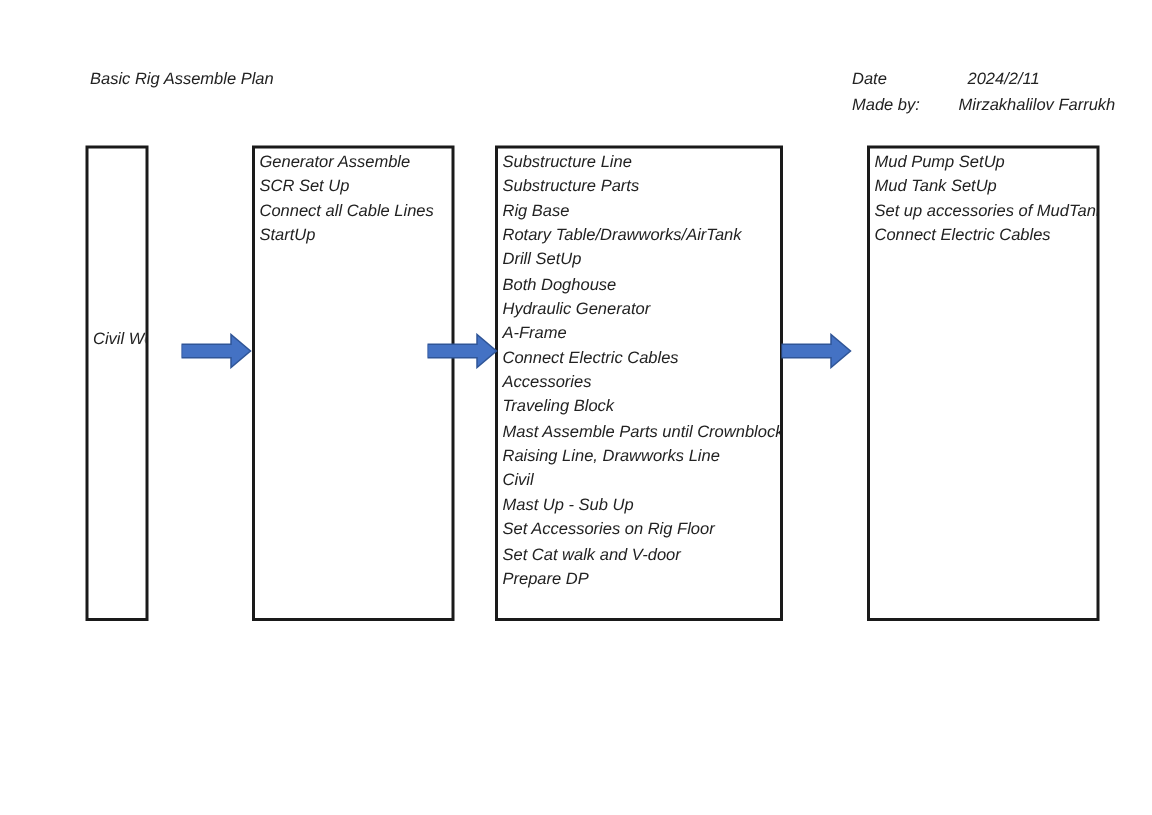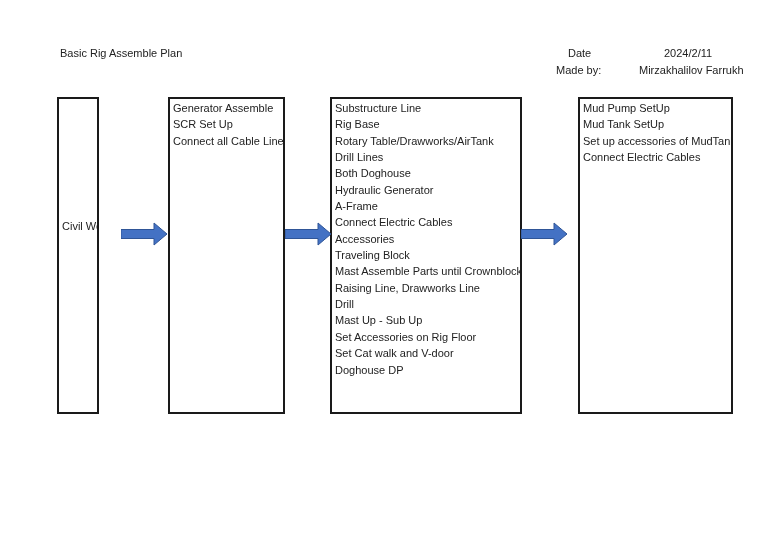--- a/index.html
+++ b/index.html
@@ -10,41 +10,41 @@
     --page-bg:#ffffff;
   }
   *{margin:0;padding:0;box-sizing:border-box;}
   html,body{width:768px;height:543px;}
   body{
     background:var(--page-bg);
     font-family:"Liberation Sans","DejaVu Sans",sans-serif;
     color:var(--text-color);
     overflow:hidden;
   }
-  .page{position:relative;width:768px;height:543px;background:var(--page-bg);}
+  .page{position:relative;width:768px;height:543px;background:var(--page-bg);font-style:italic;}
   .txt{position:absolute;font-size:11px;line-height:15px;white-space:nowrap;color:var(--text-color);}
   .page-title{left:60px;top:46px;}
   .date-label{left:568px;top:46px;}
-  .date-value{left:664px;top:46px;}
-  .madeby-label{left:556px;top:63px;}
+  .date-value{left:645px;top:46px;}
+  .madeby-label{left:568px;top:63px;}
   .madeby-value{left:621px;top:63px;padding-left:18px;}
   .flow-box{
     position:absolute;top:97px;height:317px;
     border:2px solid var(--box-border);
     background:var(--page-bg);
     overflow:hidden;
   }
   .flow-box ul{list-style:none;margin:0;padding:1px 0 0 3px;}
   .flow-box li{
     font-size:11px;line-height:16.35px;white-space:nowrap;
     color:var(--text-color);
   }
   .box-civil{left:57px;width:42px;}
   .box-civil ul{padding-top:119px;}
-  .box-power{left:168px;width:117px;}
+  .box-power{left:168px;width:135px;}
   .box-rig{left:330px;width:192px;}
   .box-mud{left:578px;width:155px;}
   .flow-arrow{position:absolute;top:222px;width:47px;height:24px;}
   .arrow-1{left:121px;}
   .arrow-2{left:285px;}
   .arrow-3{left:521px;}
 </style>
 </head>
 <body>
 
@@ -61,42 +61,44 @@
     <ul>
         <li>Civil Works</li>
       </ul>
   </div>
 
   <div class="flow-box box-power">
     <ul>
         <li>Generator Assemble</li>
         <li>SCR Set Up</li>
         <li>Connect all Cable Lines</li>
+        <li>StartUp</li>
       </ul>
   </div>
 
   <div class="flow-box box-rig">
     <ul>
         <li>Substructure Line</li>
+        <li>Substructure Parts</li>
         <li>Rig Base</li>
         <li>Rotary Table/Drawworks/AirTank</li>
-        <li>Drill Lines</li>
+        <li>Drill SetUp</li>
         <li>Both Doghouse</li>
         <li>Hydraulic Generator</li>
         <li>A-Frame</li>
         <li>Connect Electric Cables</li>
         <li>Accessories</li>
         <li>Traveling Block</li>
         <li>Mast Assemble Parts until Crownblock</li>
         <li>Raising Line, Drawworks Line</li>
-        <li>Drill</li>
+        <li>Civil</li>
         <li>Mast Up - Sub Up</li>
         <li>Set Accessories on Rig Floor</li>
         <li>Set Cat walk and V-door</li>
-        <li>Doghouse DP</li>
+        <li>Prepare DP</li>
       </ul>
   </div>
 
   <div class="flow-box box-mud">
     <ul>
         <li>Mud Pump SetUp</li>
         <li>Mud Tank SetUp</li>
         <li>Set up accessories of MudTank</li>
         <li>Connect Electric Cables</li>
       </ul>

